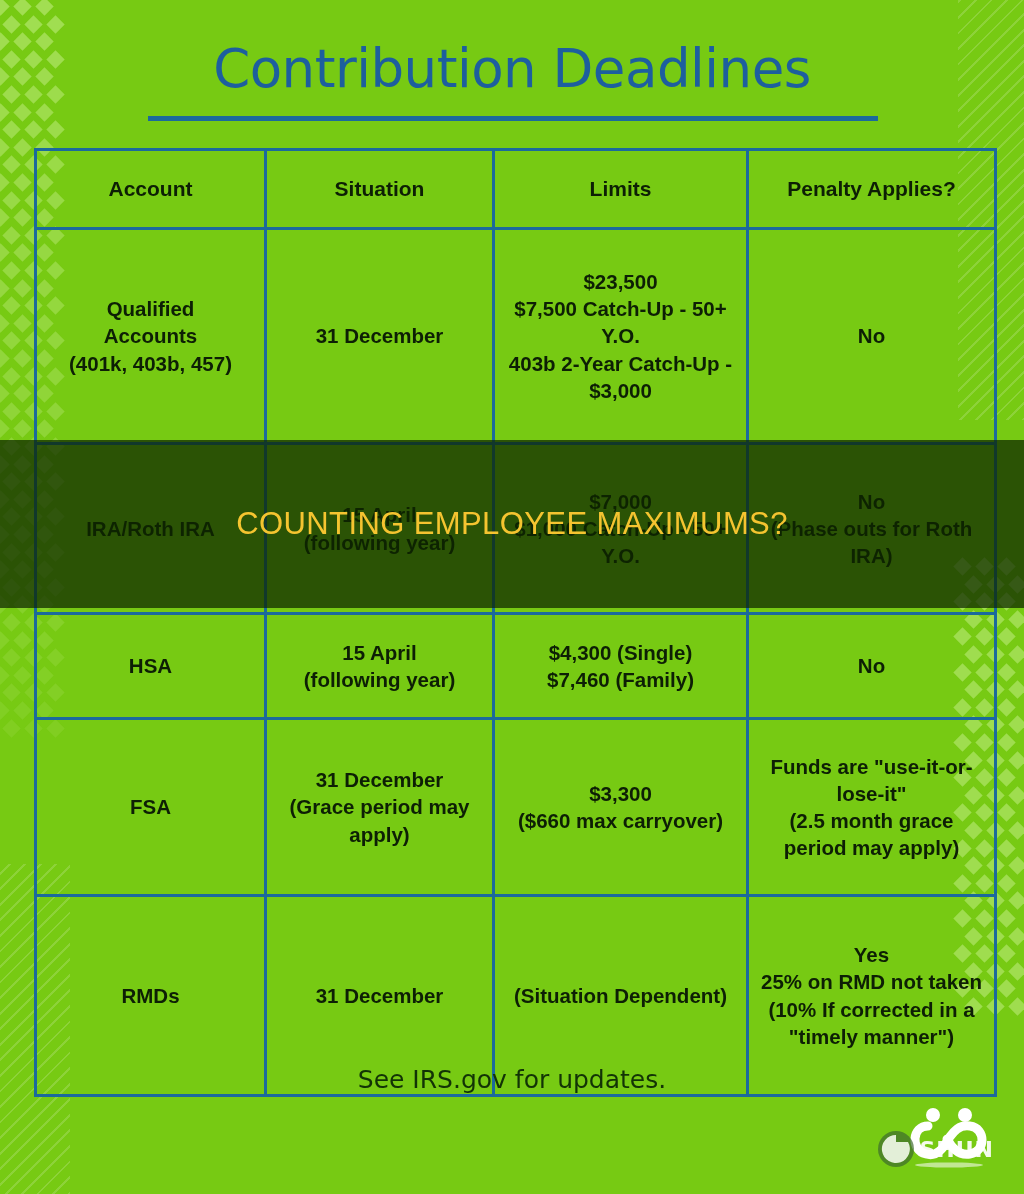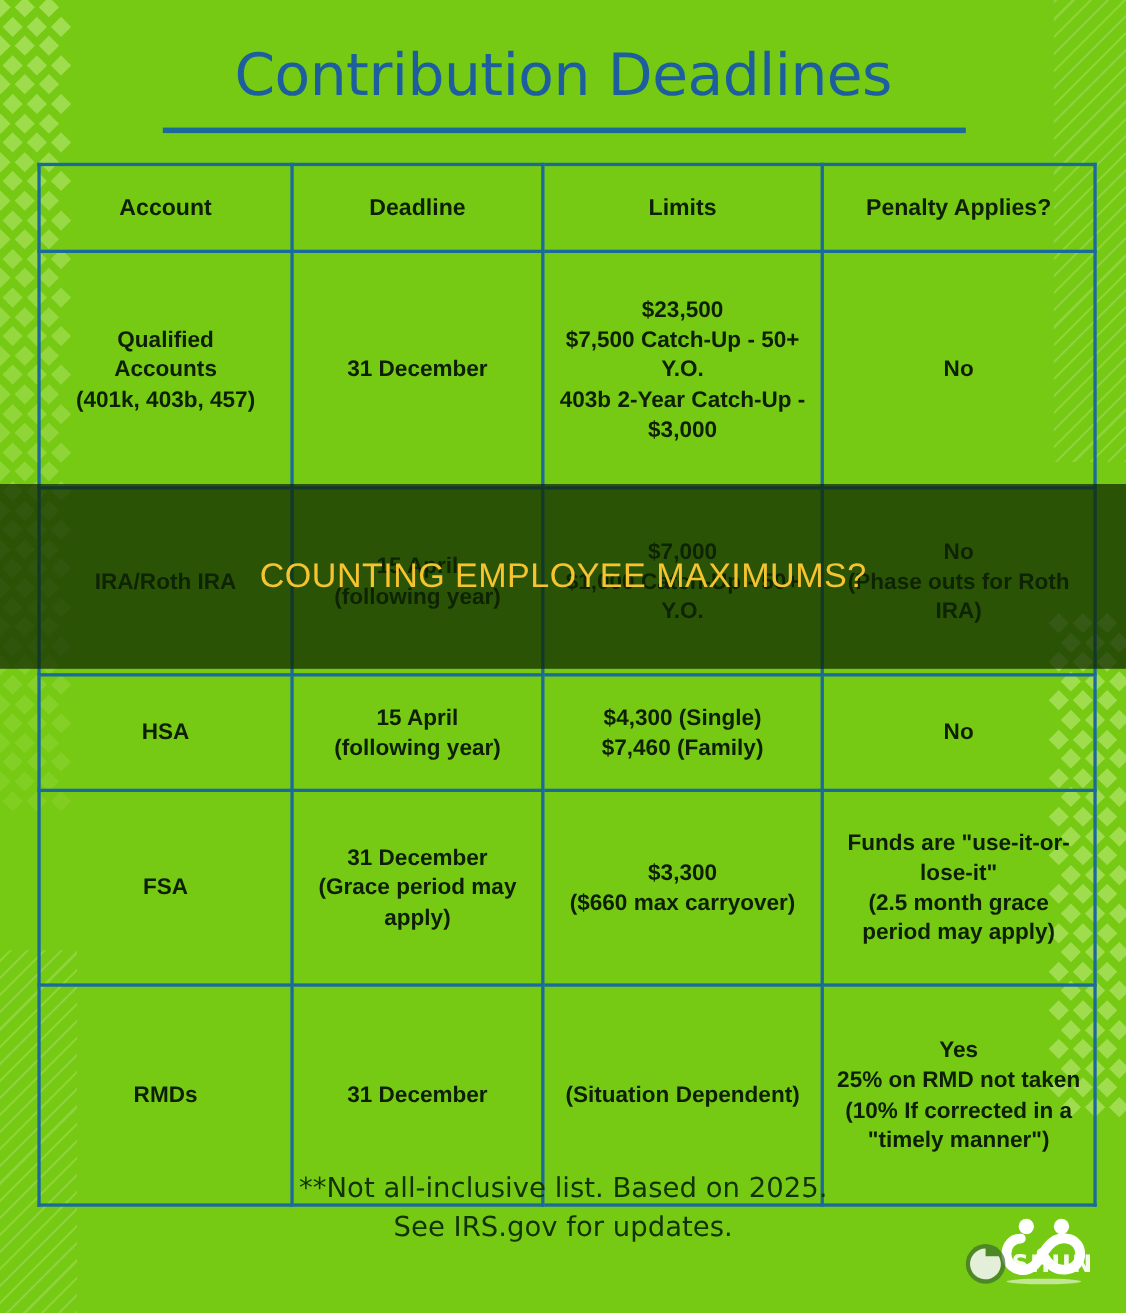--- a/index.html
+++ b/index.html
@@ -348,21 +348,21 @@
 <table id="deadlines-table">
   <colgroup>
     <col class="col-account">
       <col class="col-deadline">
       <col class="col-limits">
       <col class="col-penalty">
   </colgroup>
   <thead>
     <tr>
       <th>Account</th>
-      <th>Deadline</th>
+      <th>Situation</th>
       <th>Limits</th>
       <th>Penalty Applies?</th>
     </tr>
   </thead>
   <tbody>
     <tr class="row-qualified">
       <td>
           <div>Qualified</div>
           <div>Accounts</div>
           <div>(401k, 403b, 457)</div>
@@ -423,21 +423,20 @@
       <td>(Situation Dependent)</td>
       <td>
           <div>Yes</div>
           <div>25% on RMD not taken (10% If corrected in a "timely manner")</div>
         </td>
     </tr>
   </tbody>
 </table>
 
 <div id="footer-note">
-  <span>**Not all-inclusive list. Based on 2025.</span>
   <span>See IRS.gov for updates.</span>
 </div>
 
 <div id="brand-logo">
   <svg id="brand-mark" viewBox="0 0 86 70">
     <circle cx="27" cy="13" r="7" fill="#ffffff"></circle>
     <circle cx="59" cy="13" r="7" fill="#ffffff"></circle>
     <path d="M22 24 C6 24 4 48 20 52 C34 56 40 40 43 36 C46 32 52 22 64 24 C80 26 80 50 64 52 C50 54 44 42 41 37" fill="none" stroke="#ffffff" stroke-width="9" stroke-linecap="round"></path>
     <ellipse cx="43" cy="63" rx="34" ry="2.6" fill="#ffffff" opacity=".55"></ellipse>
   </svg>

